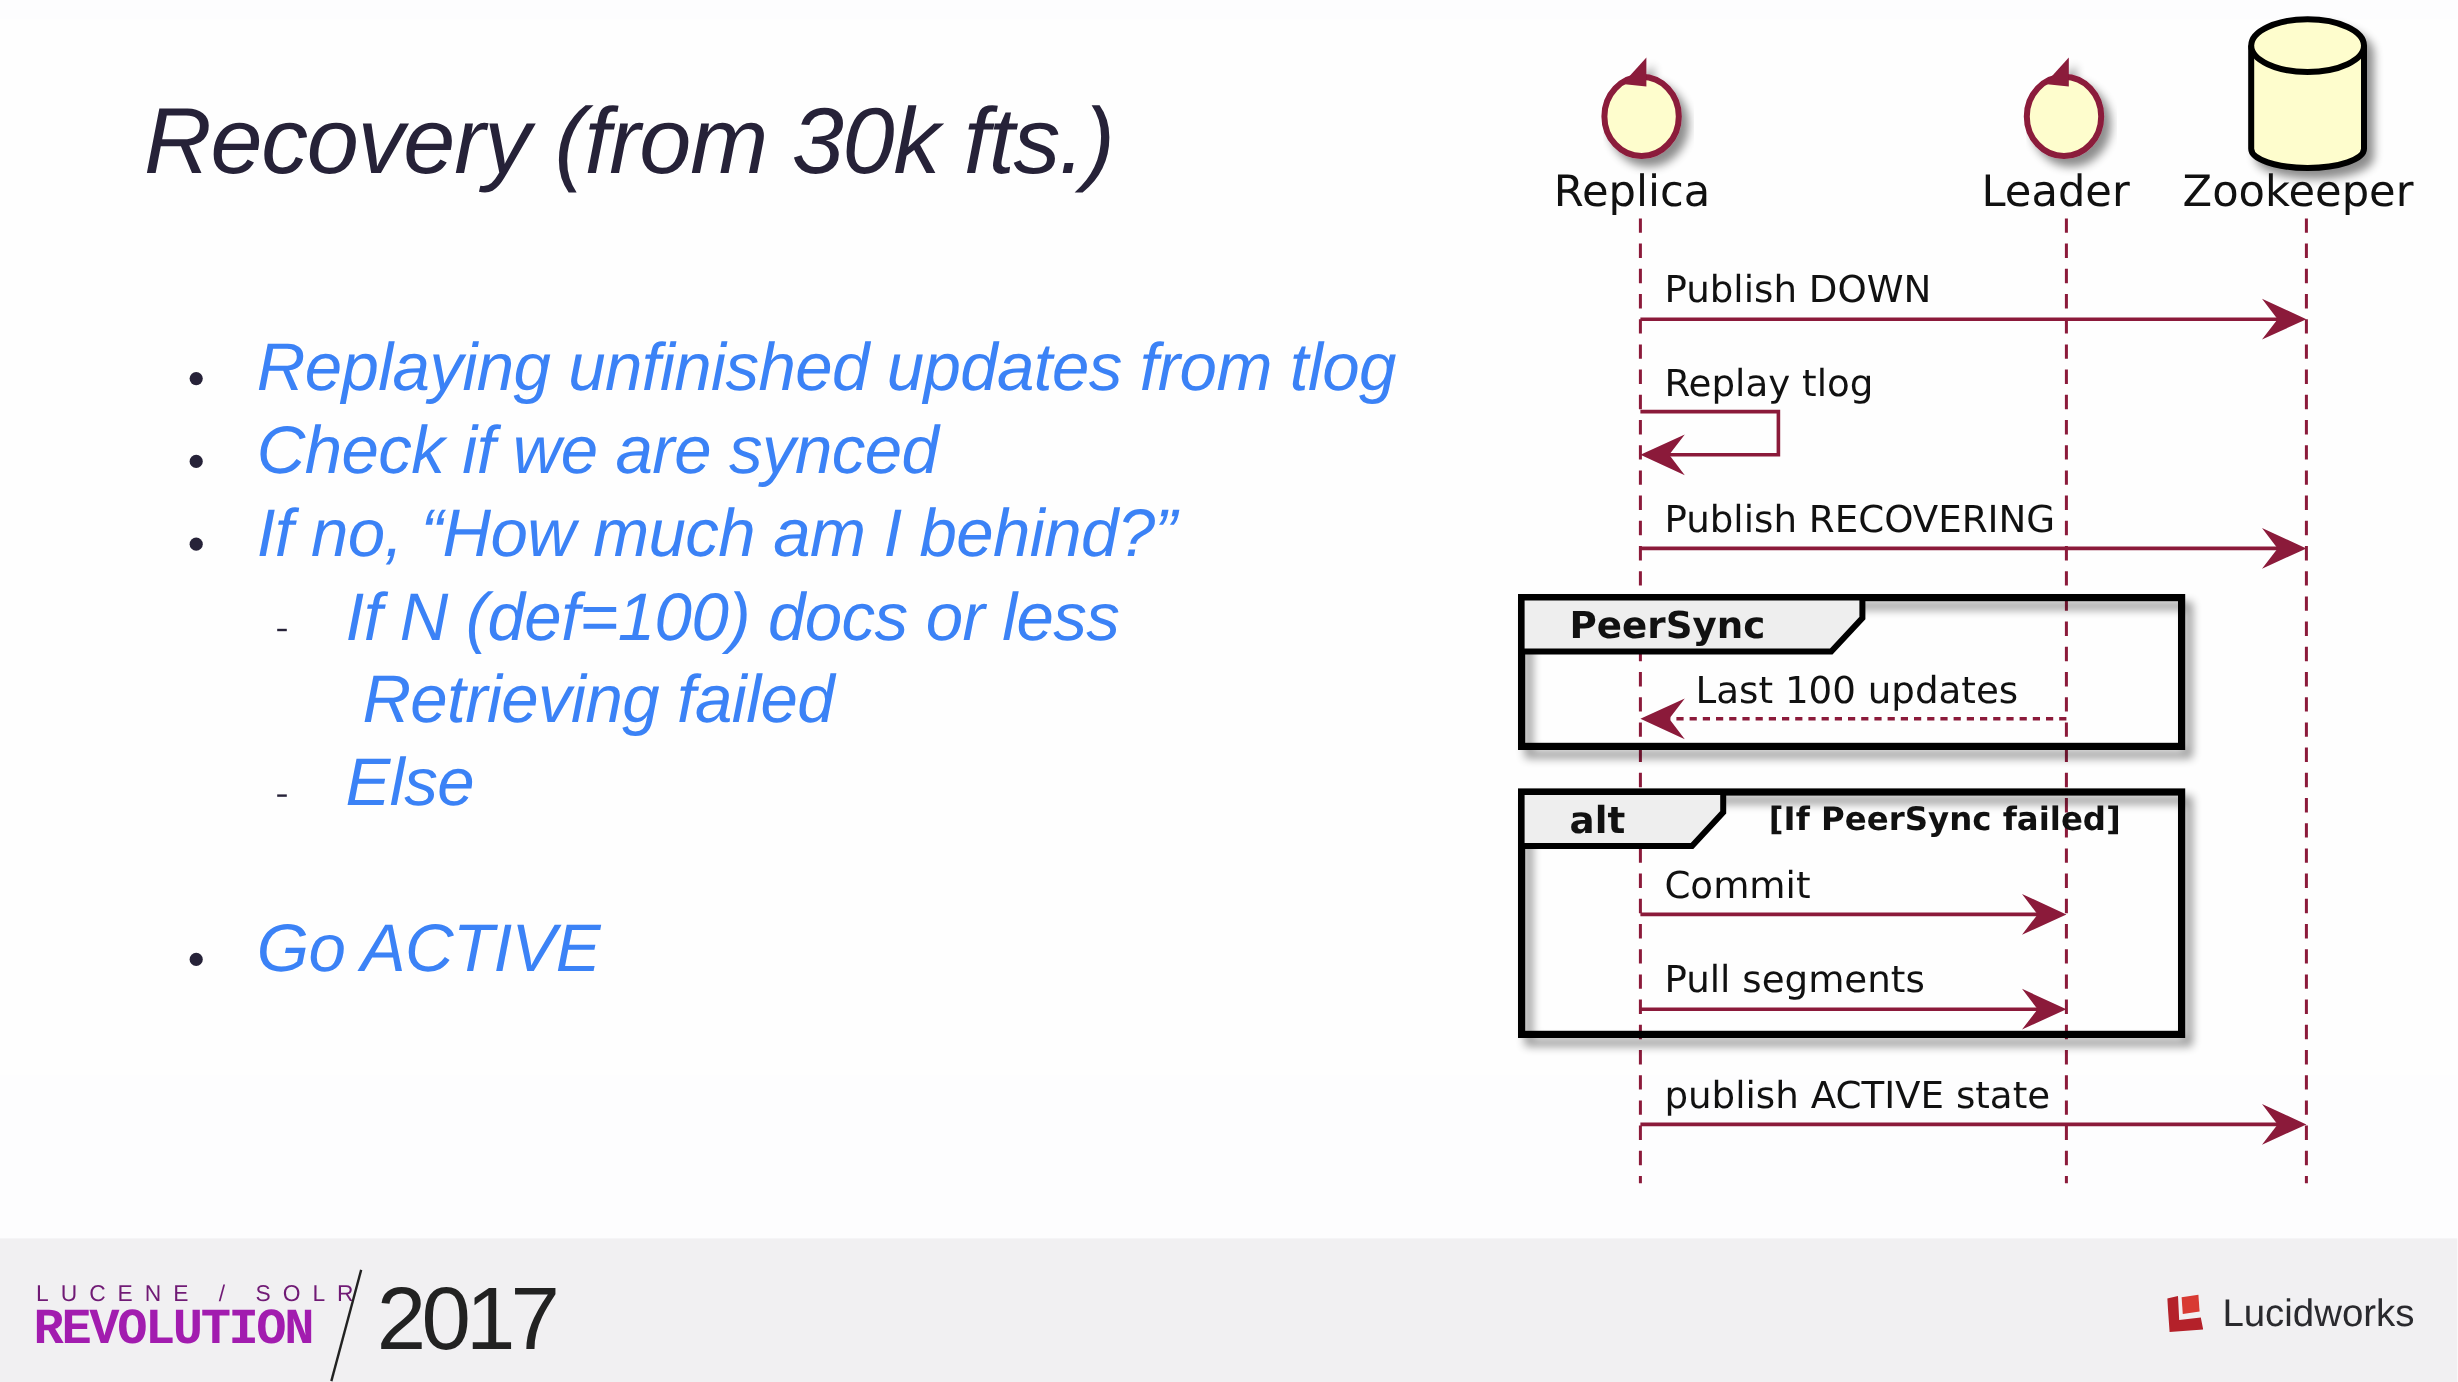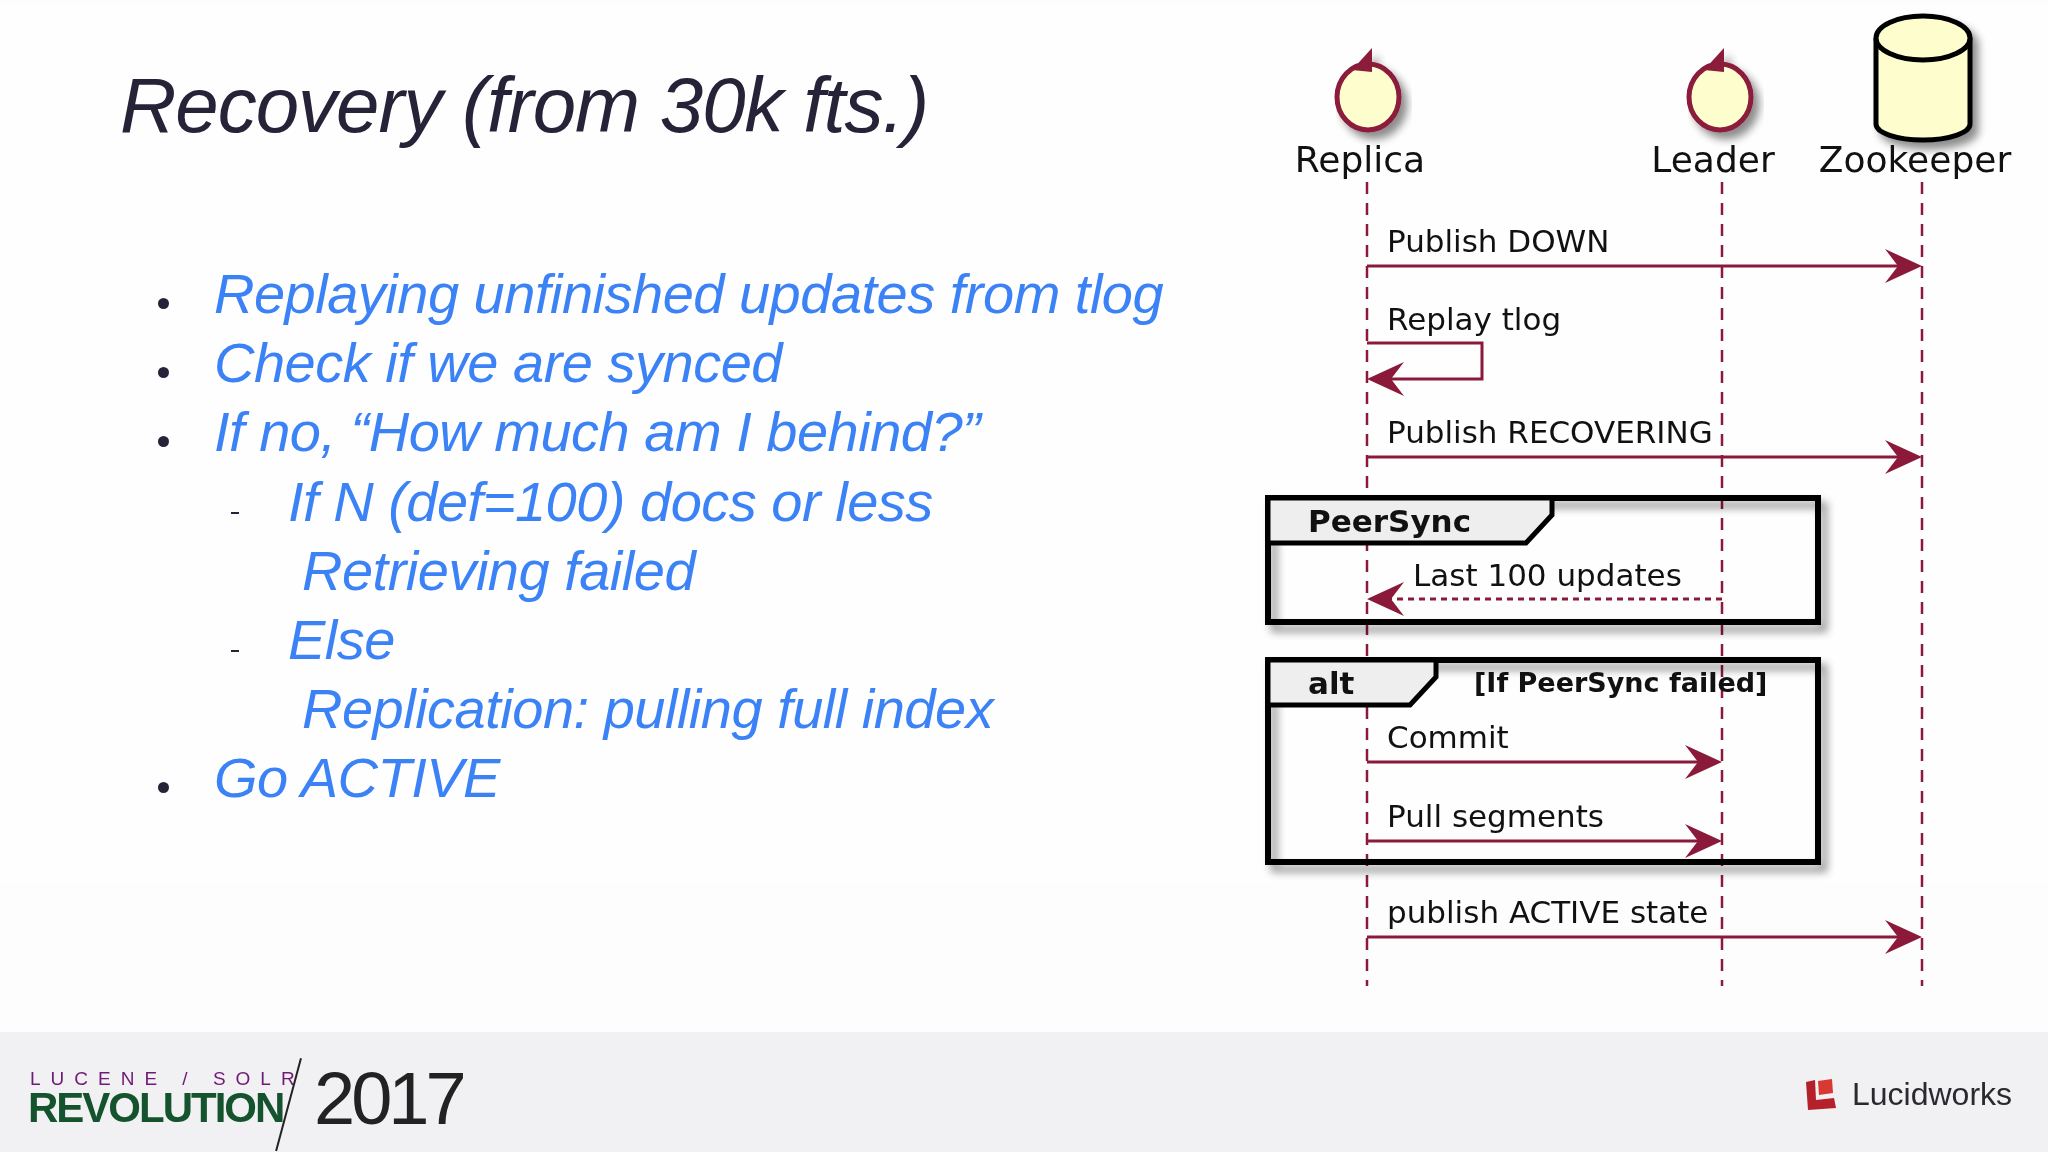--- a/index.html
+++ b/index.html
@@ -1,25 +1,25 @@
 <!DOCTYPE html>
 <html><head>
 <meta charset="utf-8">
 <style>
   html,body{margin:0;padding:0;}
   body{width:2048px;height:1152px;position:relative;overflow:hidden;background:#fdfdfe;font-family:"DejaVu Sans",sans-serif;}
-  .slide{position:absolute;left:0;top:4px;width:2048px;height:880px;background:#fefefe;}
+  .slide{position:absolute;left:0;top:16px;width:2048px;height:880px;background:#fefefe;}
   .title{position:absolute;left:120px;top:56px;font-family:"Liberation Sans",sans-serif;font-style:italic;font-size:78px;color:#262238;letter-spacing:-1px;white-space:nowrap;}
   .bullet-line{position:absolute;font-family:"Liberation Sans",sans-serif;font-style:italic;font-size:56px;color:#3b82f6;white-space:nowrap;line-height:70px;letter-spacing:-0.5px;}
   .dot{position:absolute;width:11px;height:11px;border-radius:50%;background:#262238;}
   .dash{position:absolute;width:8px;height:2px;background:#262238;}
   svg.diagram{position:absolute;left:0;top:0;}
   .footer{position:absolute;left:0;top:1032px;width:2048px;height:120px;background:#f1f0f2;}
   .lucene{position:absolute;left:30px;top:1068px;font-family:"Liberation Sans",sans-serif;font-size:19px;letter-spacing:10px;color:#701a75;white-space:nowrap;}
-  .revolution{position:absolute;left:28px;top:1084px;font-family:Liberation Sans, sans-serif;font-weight:bold;font-size:42px;color:#14532d;letter-spacing:-2px;white-space:nowrap;}
+  .revolution{position:absolute;left:28px;top:1084px;font-family:Liberation Mono, monospace;font-weight:bold;font-size:42px;color:#a21caf;letter-spacing:-2px;white-space:nowrap;}
   .year{position:absolute;left:314px;top:1056px;font-family:"Liberation Sans",sans-serif;font-weight:normal;font-size:74px;color:#222;letter-spacing:-4px;white-space:nowrap;}
   .slash{position:absolute;left:300px;top:1058px;width:2px;height:96px;background:#222;transform:rotate(15deg);transform-origin:top left;}
   .lucid-logo{position:absolute;left:1806px;top:1078px;width:30px;height:32px;}
   .lucid-text{position:absolute;left:1852px;top:1076px;font-family:"Liberation Sans",sans-serif;font-size:32px;color:#2a2a2e;white-space:nowrap;}
   .lbl{font-family:"DejaVu Sans",sans-serif;font-size:31px;fill:#111;}
   .lblb{font-family:"DejaVu Sans",sans-serif;font-size:31px;font-weight:bold;fill:#111;}
   .lblb2{font-family:"DejaVu Sans",sans-serif;font-size:27px;font-weight:bold;fill:#111;}
 </style>
 </head>
 <body>
@@ -37,21 +37,20 @@
   <div class="bullet-line" style="left:214px;top:393px;">If no, “How much am I behind?”</div>
 
   <div class="dash" style="left:231px;top:508px;"></div>
   <div class="bullet-line" style="left:288px;top:463px;">If N (def=100) docs or less</div>
 
   <div class="bullet-line" style="left:302px;top:532px;">Retrieving failed</div>
 
   <div class="dash" style="left:231px;top:646px;"></div>
   <div class="bullet-line" style="left:288px;top:601px;">Else</div>
 
-  <div class="bullet-line" style="left:302px;top:670px;">Replication: pulling full index</div>
 
   <div class="dot" style="left:158px;top:778px;"></div>
   <div class="bullet-line" style="left:214px;top:739px;">Go ACTIVE</div>
 </div>
 
 <svg class="diagram" width="2048" height="1032" viewBox="0 0 2048 1032">
   <defs>
     <filter id="sh" x="-10%" y="-10%" width="130%" height="130%">
       <feGaussianBlur in="SourceAlpha" stdDeviation="4"></feGaussianBlur>
       <feOffset dx="6" dy="7" result="o"></feOffset>

